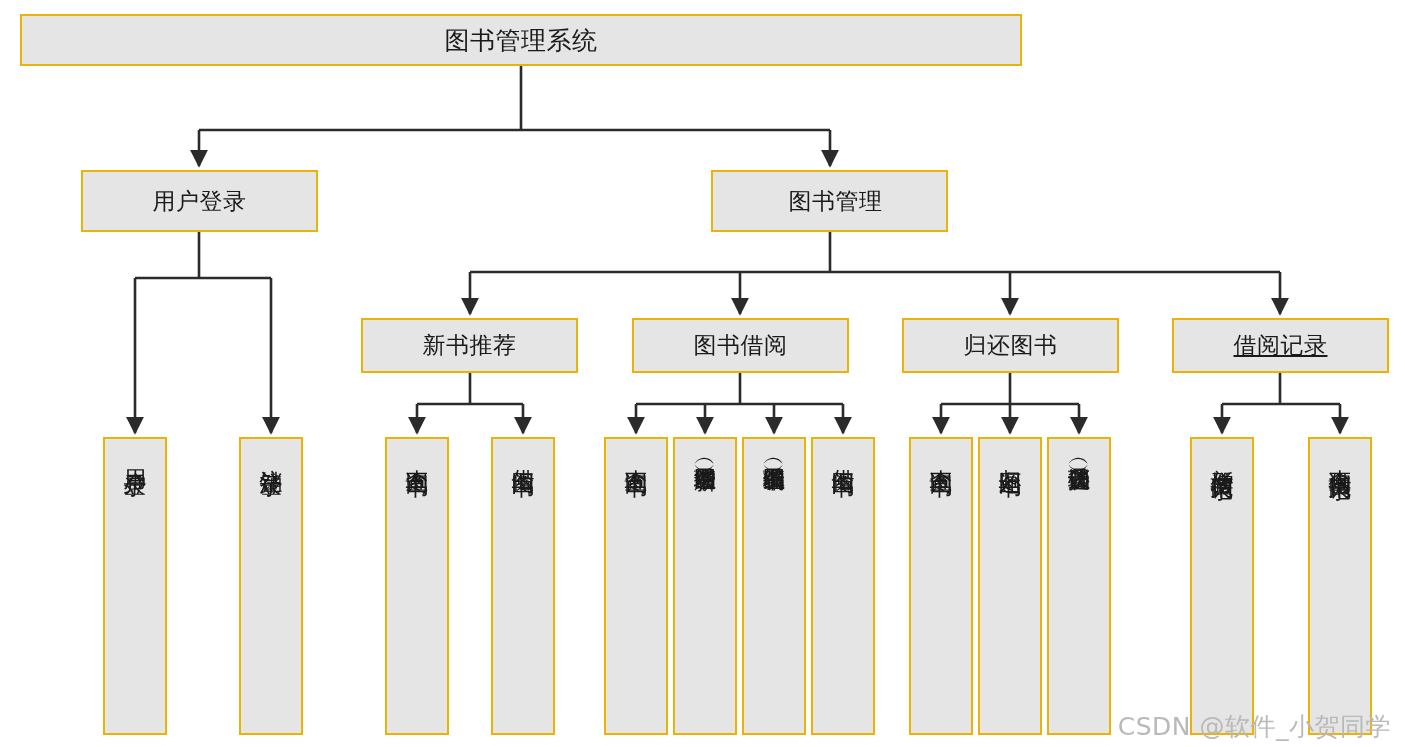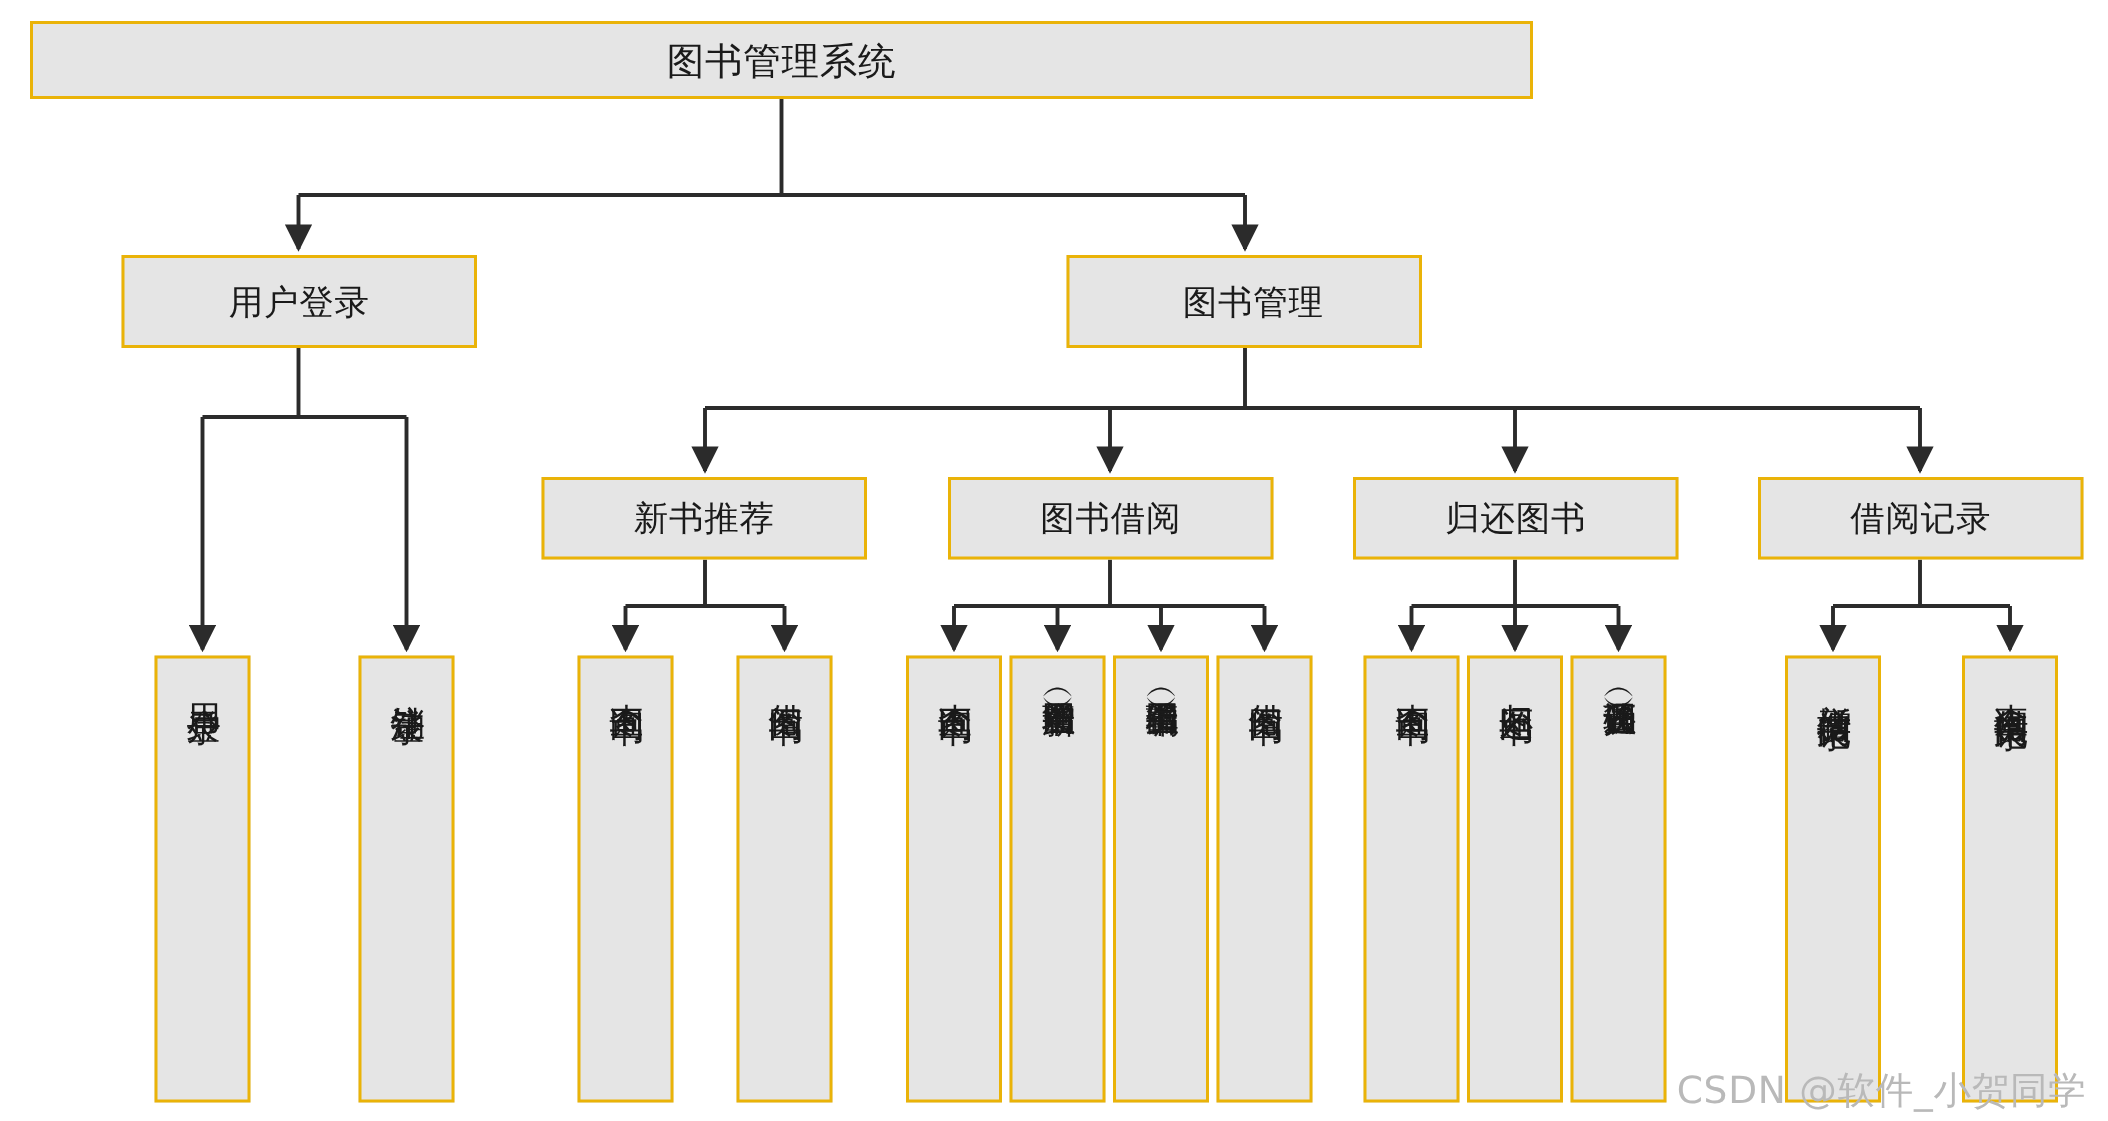--- a/index.html
+++ b/index.html
@@ -156,21 +156,21 @@
   </div>
 
   <div class="node branch" style="left:632px; top:318px; width:217px; height:55px;">
     <span class="label">图书借阅</span>
   </div>
 
   <div class="node branch" style="left:902px; top:318px; width:217px; height:55px;">
     <span class="label">归还图书</span>
   </div>
 
-  <div class="node branch" style="left:1172px; top:318px; width:217px; height:55px;">
+  <div class="node branch" style="left:1172px; top:318px; width:217px; height:55px;text-decoration:underline;">
     <span class="label">借阅记录</span>
   </div>
 
   <div class="node leaf" style="left:103px; top:437px; width:64px; height:298px;">
     <span class="label">用户登录</span>
   </div>
 
   <div class="node leaf" style="left:239px; top:437px; width:64px; height:298px;">
     <span class="label">注销登录</span>
   </div>

